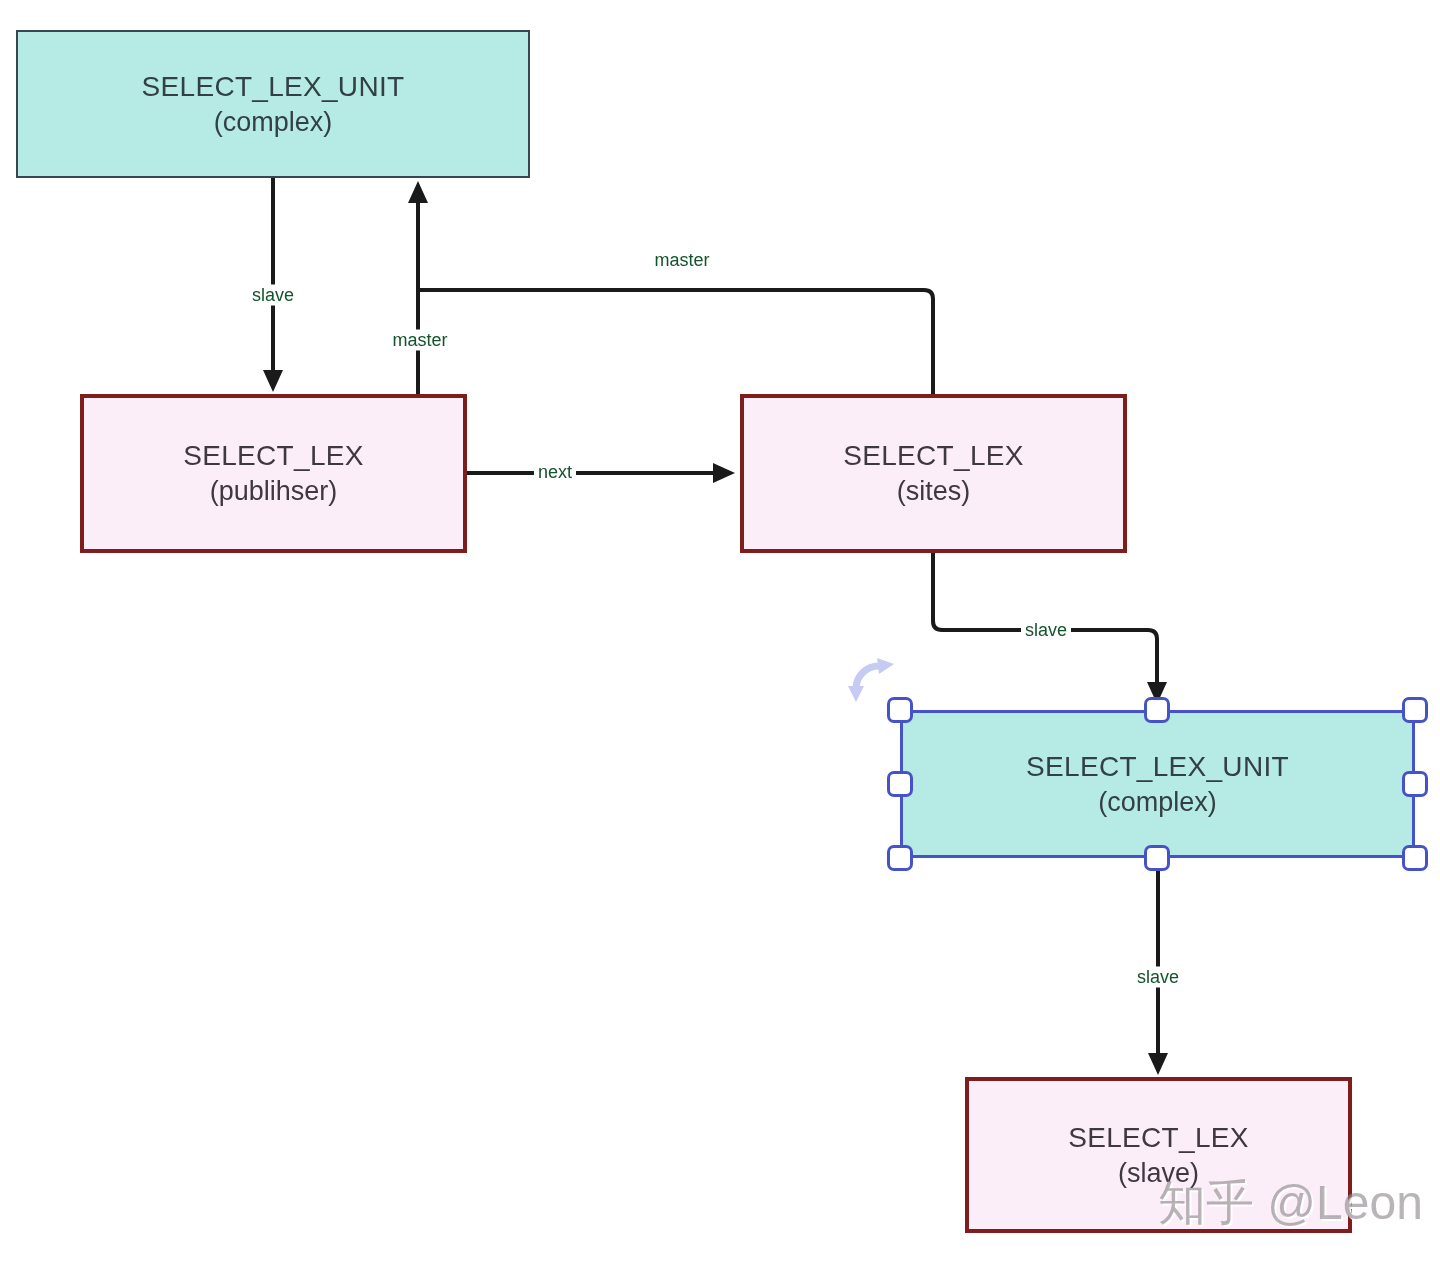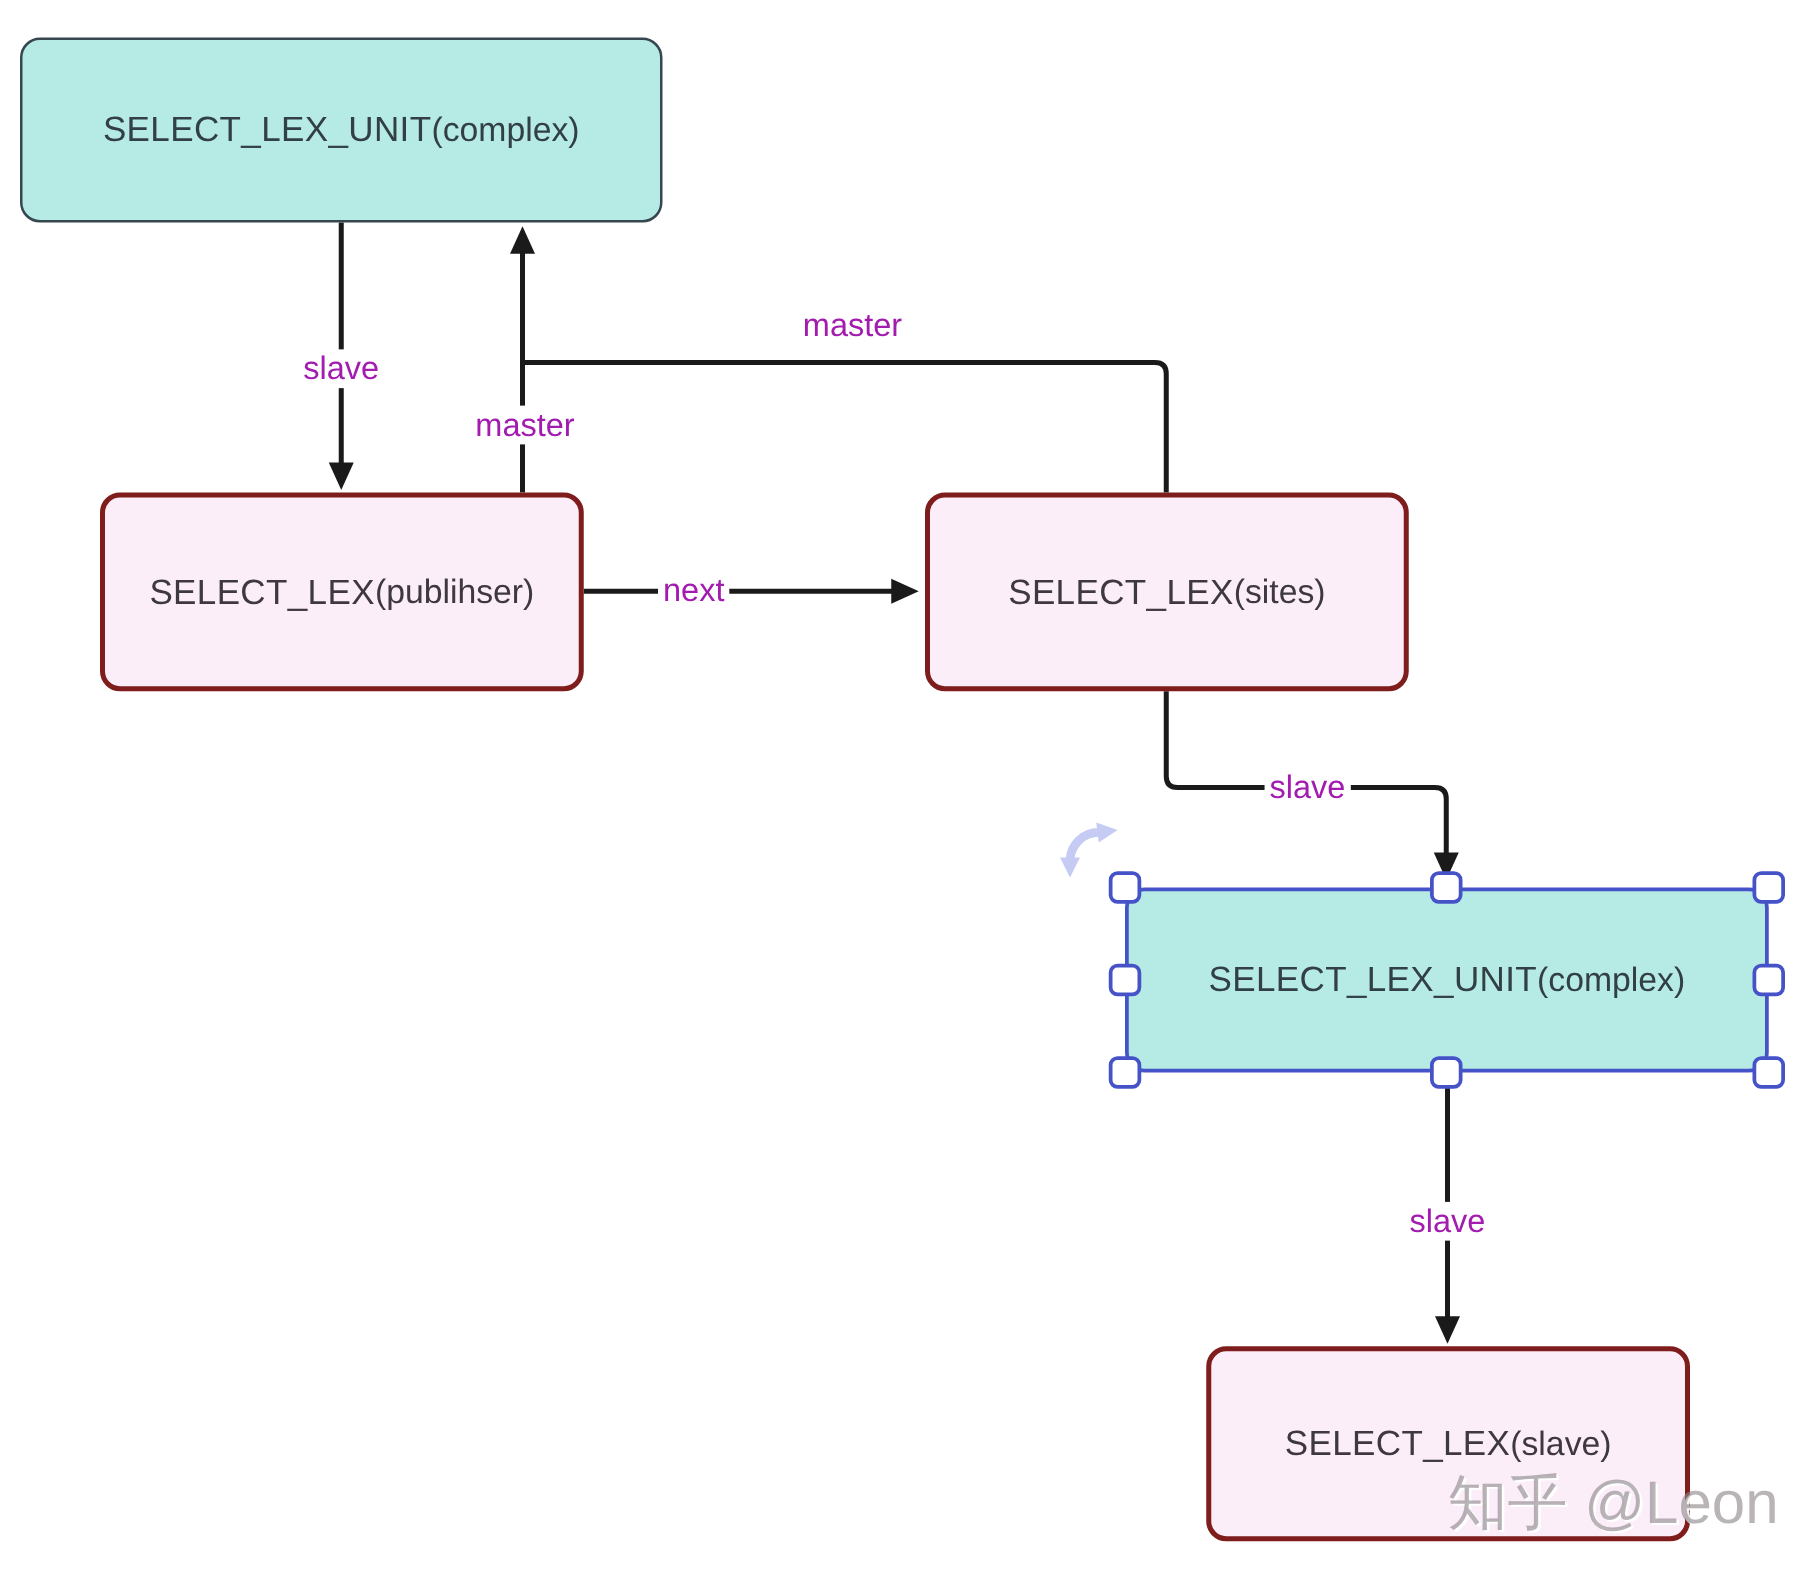--- a/index.html
+++ b/index.html
@@ -2,31 +2,31 @@
 <html><head>
 <meta charset="utf-8">
 <style>
   html,body{margin:0;padding:0;background:#ffffff;}
   .canvas{
     position:relative;width:1440px;height:1262px;background:#ffffff;overflow:hidden;
     font-family:"Liberation Sans", sans-serif;
   }
   svg.edge-layer{position:absolute;left:0;top:0;width:1440px;height:1262px;}
   .node{
-    position:absolute;display:flex;align-items:center;justify-content:center;
-    box-sizing:border-box;text-align:center;color:#3a3a3a;border-radius:16px;
+    position:absolute;display:flex;flex-direction:column;align-items:center;justify-content:center;
+    box-sizing:border-box;text-align:center;color:#3a3a3a;
   }
   .node .title{font-size:28px;line-height:36px;letter-spacing:0.3px;}
   .node .subtitle{font-size:27px;line-height:35px;}
   .node.unit{background:#b5ebe4;border:2px solid #37474f;color:#323f44;}
   .node.lex{background:#fbeef8;border:4px solid #7f1d1d;color:#3e3842;}
   .node.selected{border:3px solid #4653c8;}
   .edge-label{
     position:absolute;transform:translate(-50%,-50%);
-    font-size:26px;color:#a21caf;background:#ffffff;padding:0 4px;white-space:nowrap;
+    font-size:18px;color:#14532d;background:#ffffff;padding:0 4px;white-space:nowrap;
   }
   .handle{
     position:absolute;width:26px;height:26px;margin-left:-13px;margin-top:-13px;
     background:#ffffff;border:3px solid #4653c8;border-radius:7px;box-sizing:border-box;
   }
   .rotate-handle{position:absolute;left:842px;top:650px;width:56px;height:56px;}
   .watermark{
     position:absolute;left:1158px;top:1176px;font-size:48px;line-height:54px;
     color:rgba(140,134,138,0.62);text-shadow:2px 2px 0 rgba(255,255,255,0.95);
     white-space:nowrap;

